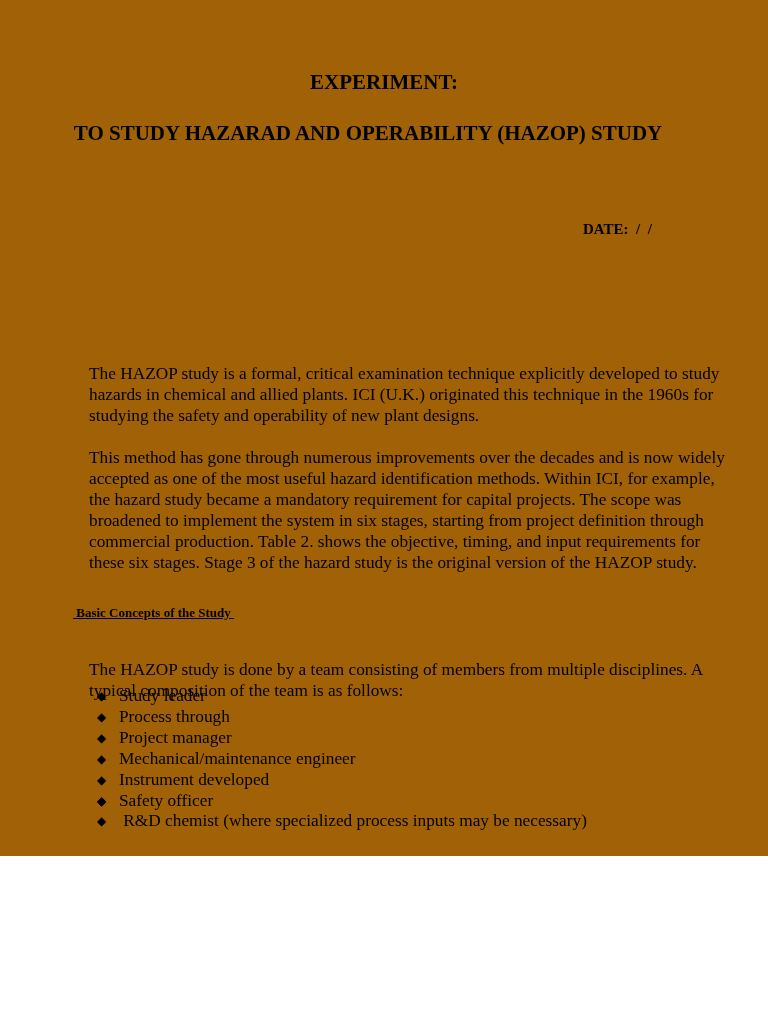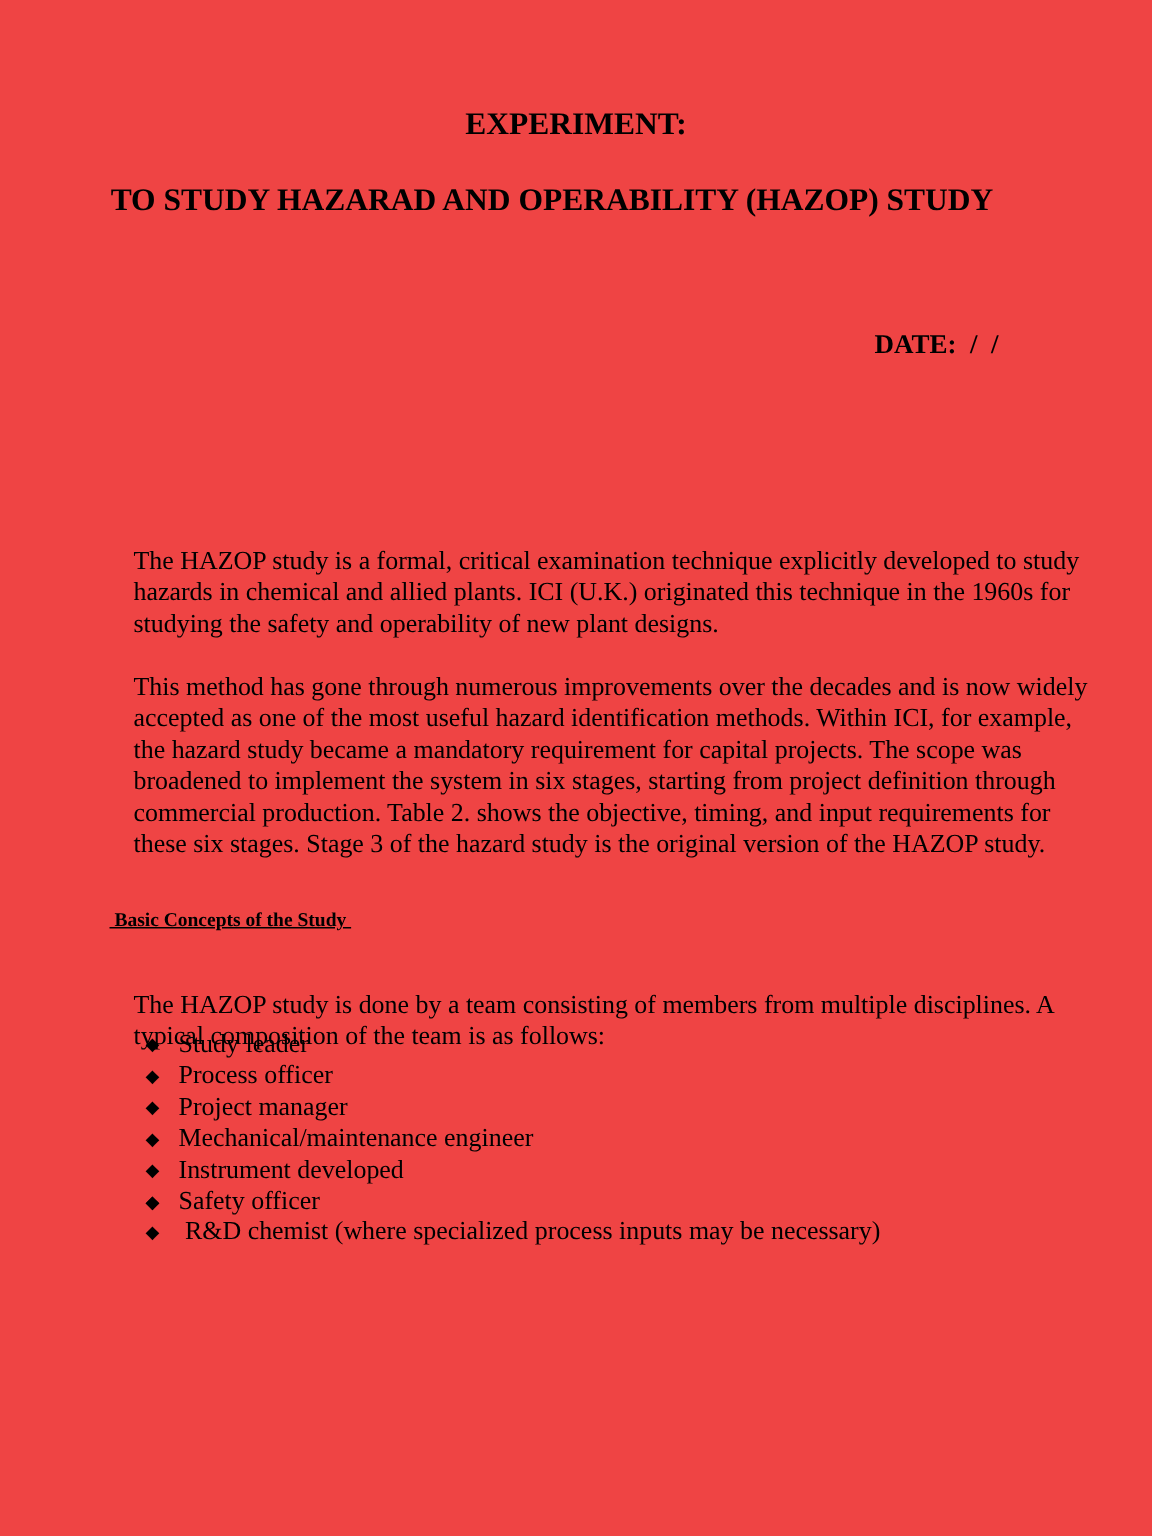--- a/index.html
+++ b/index.html
@@ -12,41 +12,41 @@
       height: 1024px;
       position: relative;
       overflow: hidden;
       font-family: "Liberation Serif", "DejaVu Serif", serif;
       color: #000000;
     }
     .page {
       position: absolute;
       left: 0; top: 0;
       width: 768px;
-      height: 1024px;
-      background: #ef4444;
+      height: 856px;
+      background: #a16207;
     }
     .title {
       position: absolute;
       left: 0;
       width: 768px;
       text-align: center;
       font-weight: bold;
       font-size: 21px;
       line-height: 26px;
       margin: 0;
     }
     .title-exp { top: 69px; }
     .title-main { top: 120px; left: 68px; width: 600px; }
     .date-line {
       position: absolute;
       top: 218px;
       left: 583px;
       font-weight: bold;
-      font-size: 18px;
+      font-size: 15px;
       line-height: 22px;
       white-space: pre;
     }
     .body-text {
       position: absolute;
       left: 73px;
       width: 640px;
       font-size: 17.3px;
       line-height: 20.9px;
       margin: 16px;
@@ -109,21 +109,21 @@
 
   <p class="body-text para-3">The HAZOP study is done by a team consisting of members from multiple disciplines. A typical composition of the team is as follows:</p>
 
   <ul class="team-list">
     <li>
       <span class="bullet">◆</span>
       <span class="item-text">Study leader</span>
     </li>
     <li>
       <span class="bullet">◆</span>
-      <span class="item-text">Process officer</span>
+      <span class="item-text">Process through</span>
     </li>
     <li>
       <span class="bullet">◆</span>
       <span class="item-text">Project manager</span>
     </li>
     <li>
       <span class="bullet">◆</span>
       <span class="item-text">Mechanical/maintenance engineer</span>
     </li>
     <li>

